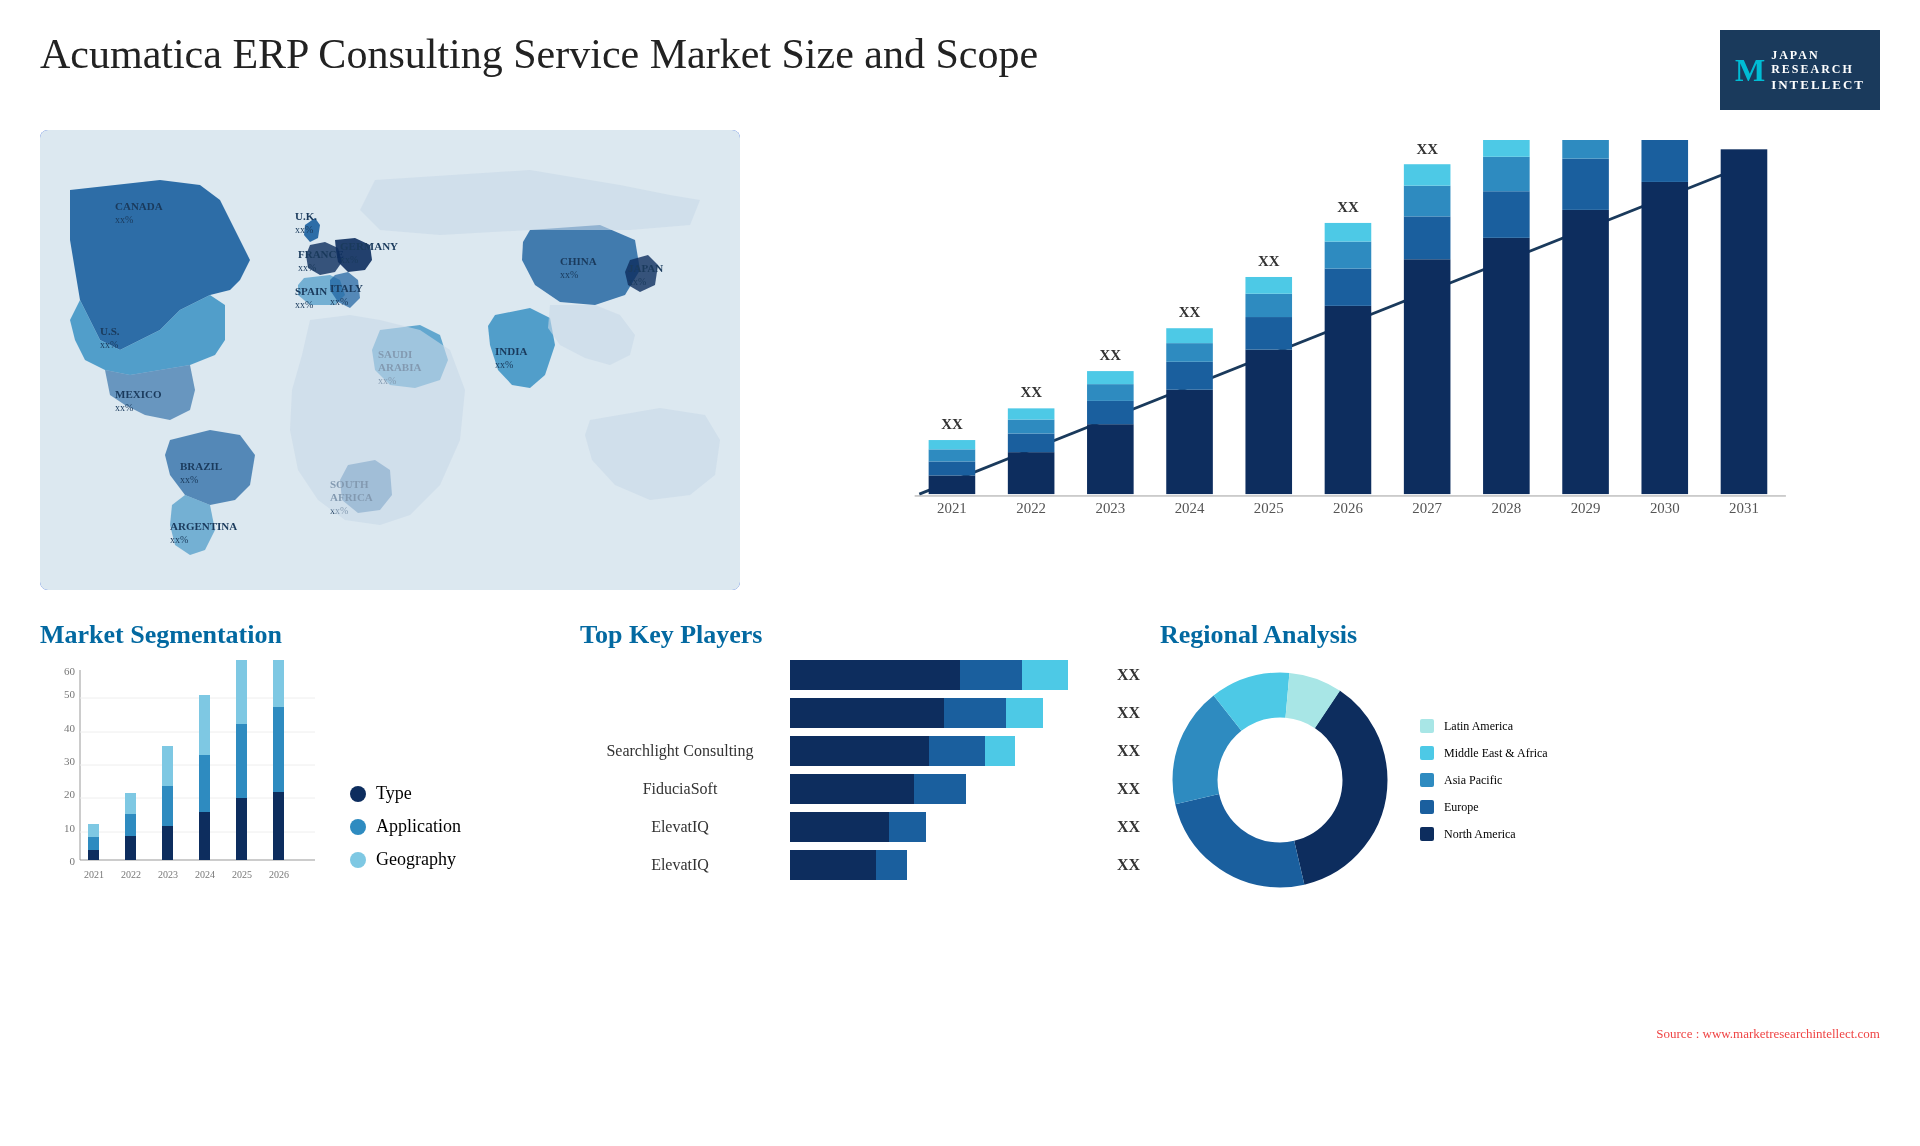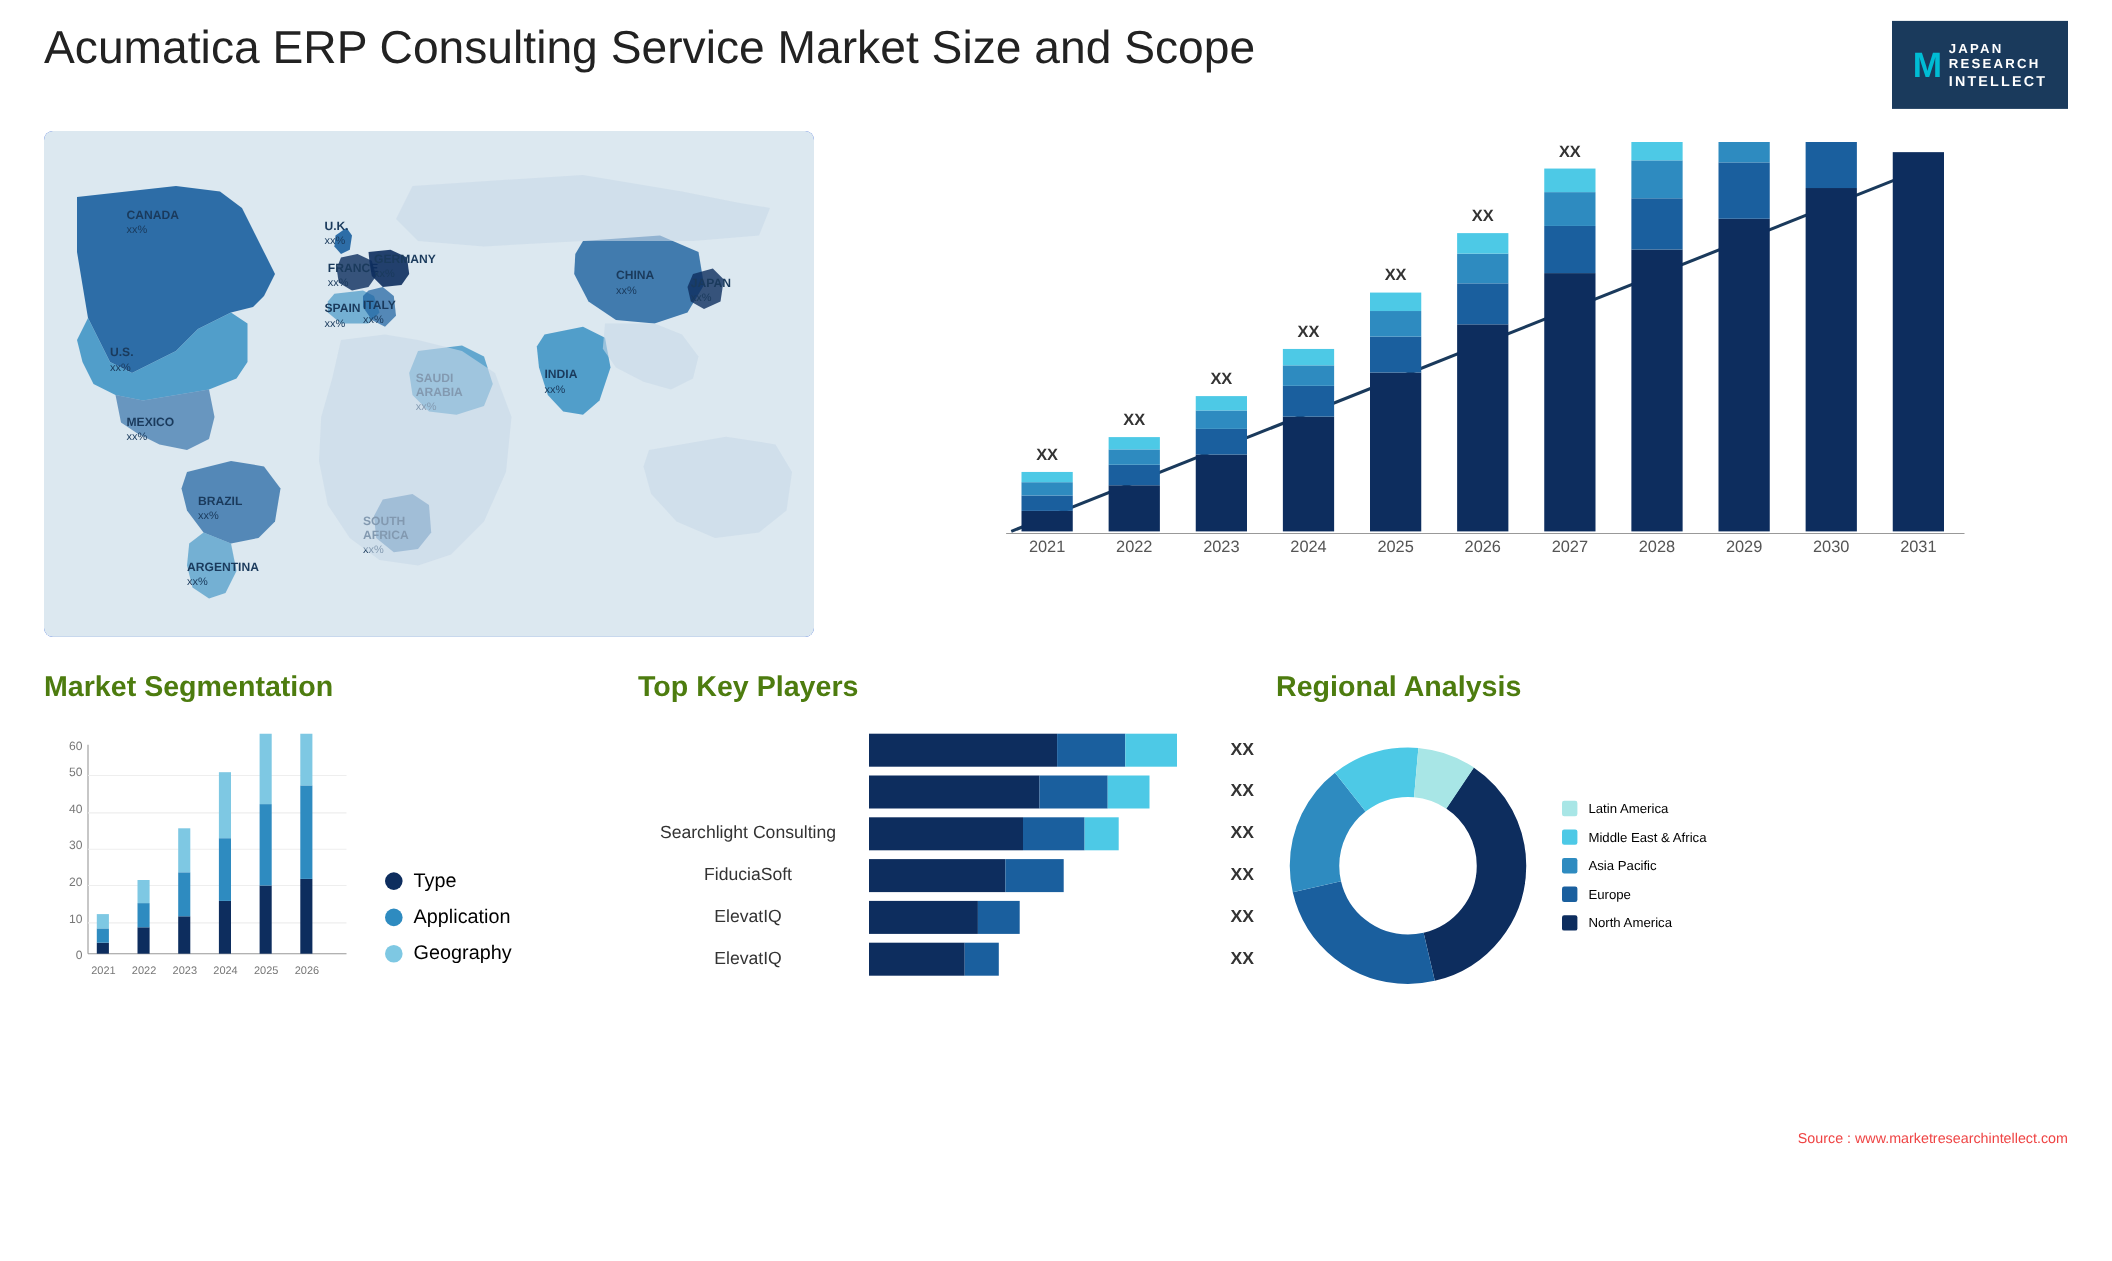--- a/index.html
+++ b/index.html
@@ -7,22 +7,23 @@
       width: 1920px;
       height: 1146px;
       background: #fff;
       font-family: Arial, sans-serif;
       overflow: hidden;
     }
 
     .page-container {
       width: 1920px;
       height: 1052px;
-      padding: 19px 40px;
+      padding: 30px 40px;
       position: relative;
+      font-family: Liberation Serif, serif;
     }
 
     
     .header {
       display: flex;
       justify-content: space-between;
       align-items: flex-start;
       margin-bottom: 20px;
     }
     .page-title {
@@ -87,22 +88,22 @@
     .key-players-section {
       flex: 0 0 560px;
     }
     .regional-section {
       flex: 1;
     }
 
     .section-title {
       font-size: 26px;
       font-weight: bold;
-      color: #4d7c0f;
-      margin-bottom: 27px;
+      color: #0369a1;
+      margin-bottom: 10px;
     }
 
     
     .seg-chart-area {
       display: flex;
       gap: 30px;
       align-items: flex-end;
     }
     .seg-chart {
       width: 280px;

